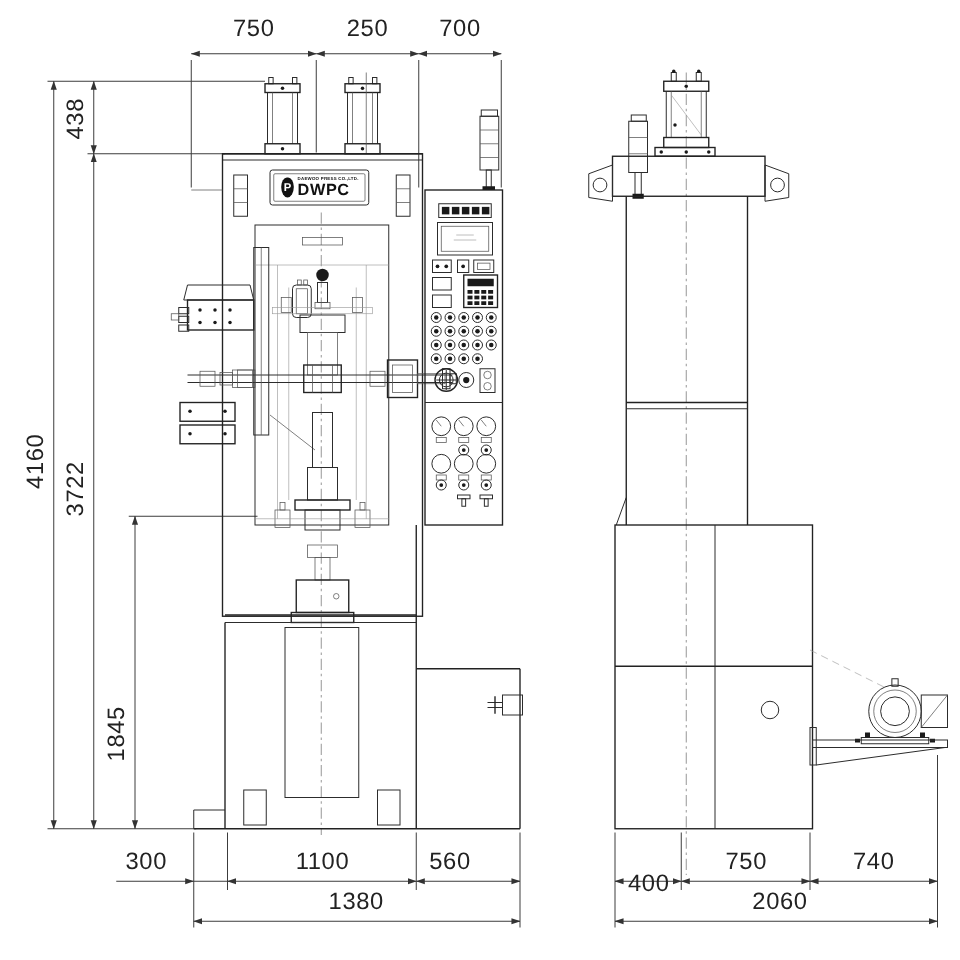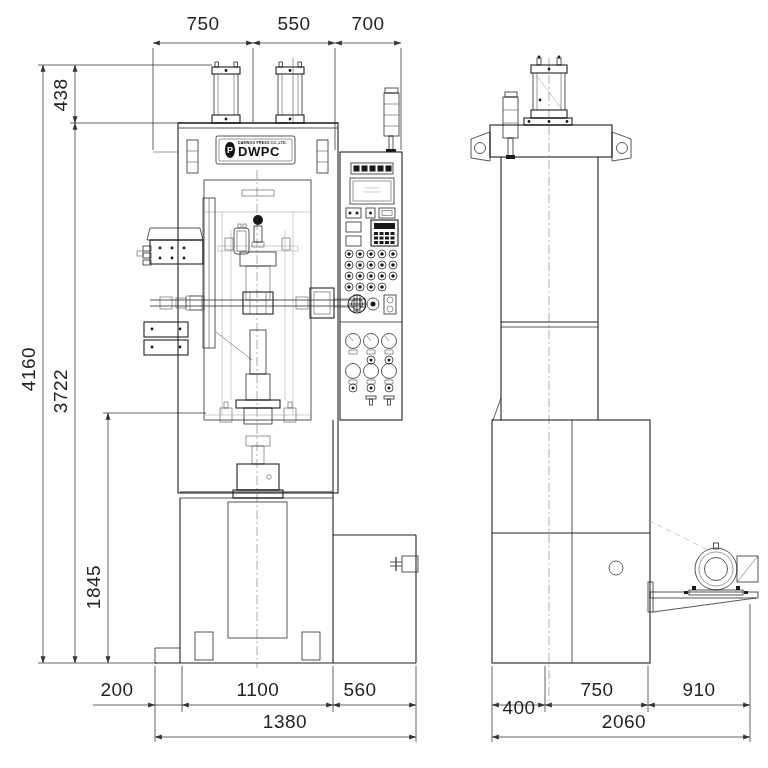--- a/index.html
+++ b/index.html
@@ -442,31 +442,31 @@
 
 <div id="logo-plate">
   <span id="logo-mark">P</span>
   <span id="logo-texts">
     <span id="logo-company">DAEWOO PRESS CO.,LTD.</span>
     <span id="logo-brand">DWPC</span>
   </span>
 </div>
 
 <span class="dim-label" style="left:203px;top:24px">750</span>
-<span class="dim-label" style="left:294px;top:24px">550</span>
+<span class="dim-label" style="left:294px;top:24px">250</span>
 <span class="dim-label" style="left:368px;top:24px">700</span>
 
 <span class="dim-label vert" style="left:61px;top:95px">438</span>
 <span class="dim-label vert" style="left:29px;top:369px">4160</span>
 <span class="dim-label vert" style="left:61px;top:391px">3722</span>
 <span class="dim-label vert" style="left:94px;top:587px">1845</span>
 
-<span class="dim-label" style="left:117px;top:690px">200</span>
+<span class="dim-label" style="left:117px;top:690px">300</span>
 <span class="dim-label" style="left:258px;top:690px">1100</span>
 <span class="dim-label" style="left:360px;top:690px">560</span>
 <span class="dim-label" style="left:285px;top:722px">1380</span>
 
 <span class="dim-label" style="left:519px;top:708px">400</span>
 <span class="dim-label" style="left:597px;top:690px">750</span>
-<span class="dim-label" style="left:699px;top:690px">910</span>
+<span class="dim-label" style="left:699px;top:690px">740</span>
 <span class="dim-label" style="left:624px;top:722px">2060</span>
 
 </div>
 
 </body></html>

